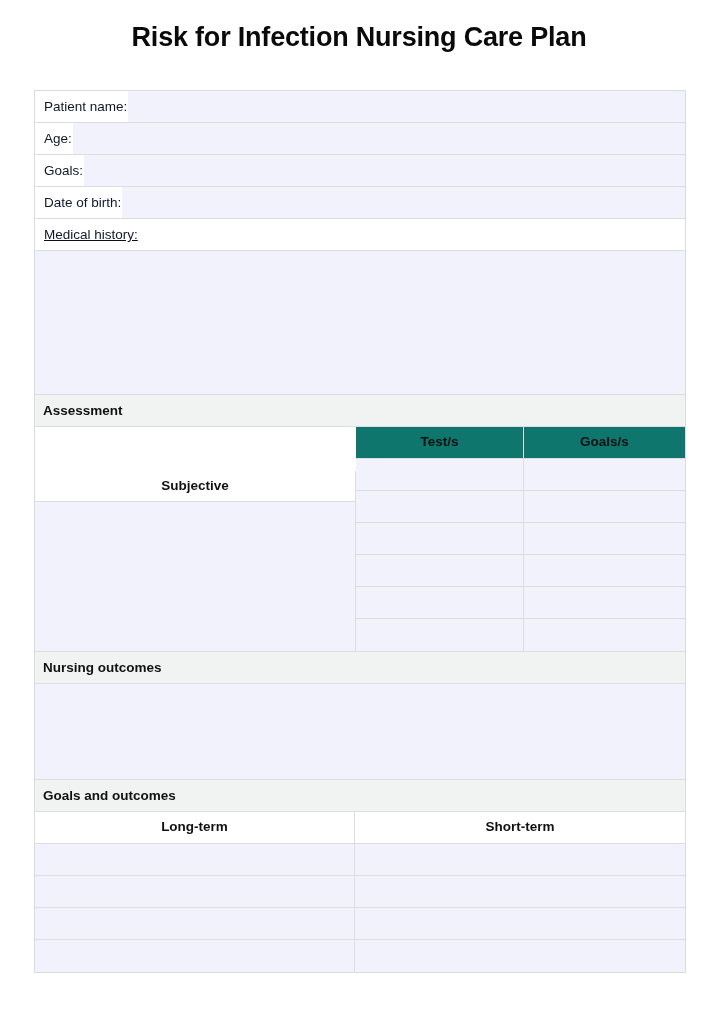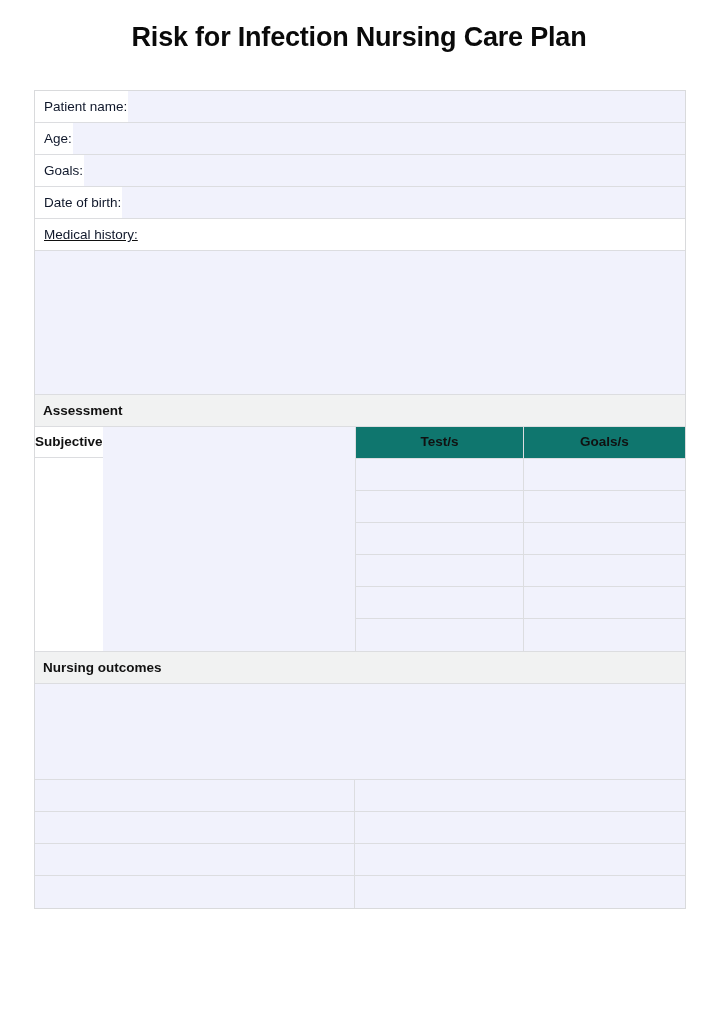--- a/index.html
+++ b/index.html
@@ -77,21 +77,22 @@
       box-sizing: border-box;
     }
     .assess {
       display: flex;
       border-bottom: 1px solid #dcdde0;
     }
     .subj-col {
       width: 320px;
       border-right: 1px solid #dcdde0;
       display: flex;
-      flex-direction: row;
+      flex-direction: column;
+      margin-top: 44px;
     }
     .subj-col .col-header { border-bottom: 1px solid #dcdde0; }
     .subj-body { flex: 1; background: #f1f2fc; }
     .obj-col {
       flex: 1;
       display: flex;
       flex-direction: column;
     }
     .obj-col > .col-header { border-bottom: 1px solid #dcdde0; }
     .grid-row {
@@ -180,20 +181,25 @@
       <div class="grid-row data">
         <div class="c1"></div>
         <div class="c2"></div>
       </div>
     </div>
   </div>
 
   <div class="row section-header">Nursing outcomes</div>
   <div class="row block" style="height:96px;"></div>
 
+  <div class="row section-header">Goals and outcomes</div>
+  <div class="goals-row head">
+    <div class="g1 col-header">Long-term</div>
+    <div class="g2 col-header">Short-term</div>
+  </div>
   <div class="goals-row data">
     <div class="g1"></div>
     <div class="g2"></div>
   </div>
   <div class="goals-row data">
     <div class="g1"></div>
     <div class="g2"></div>
   </div>
   <div class="goals-row data">
     <div class="g1"></div>

